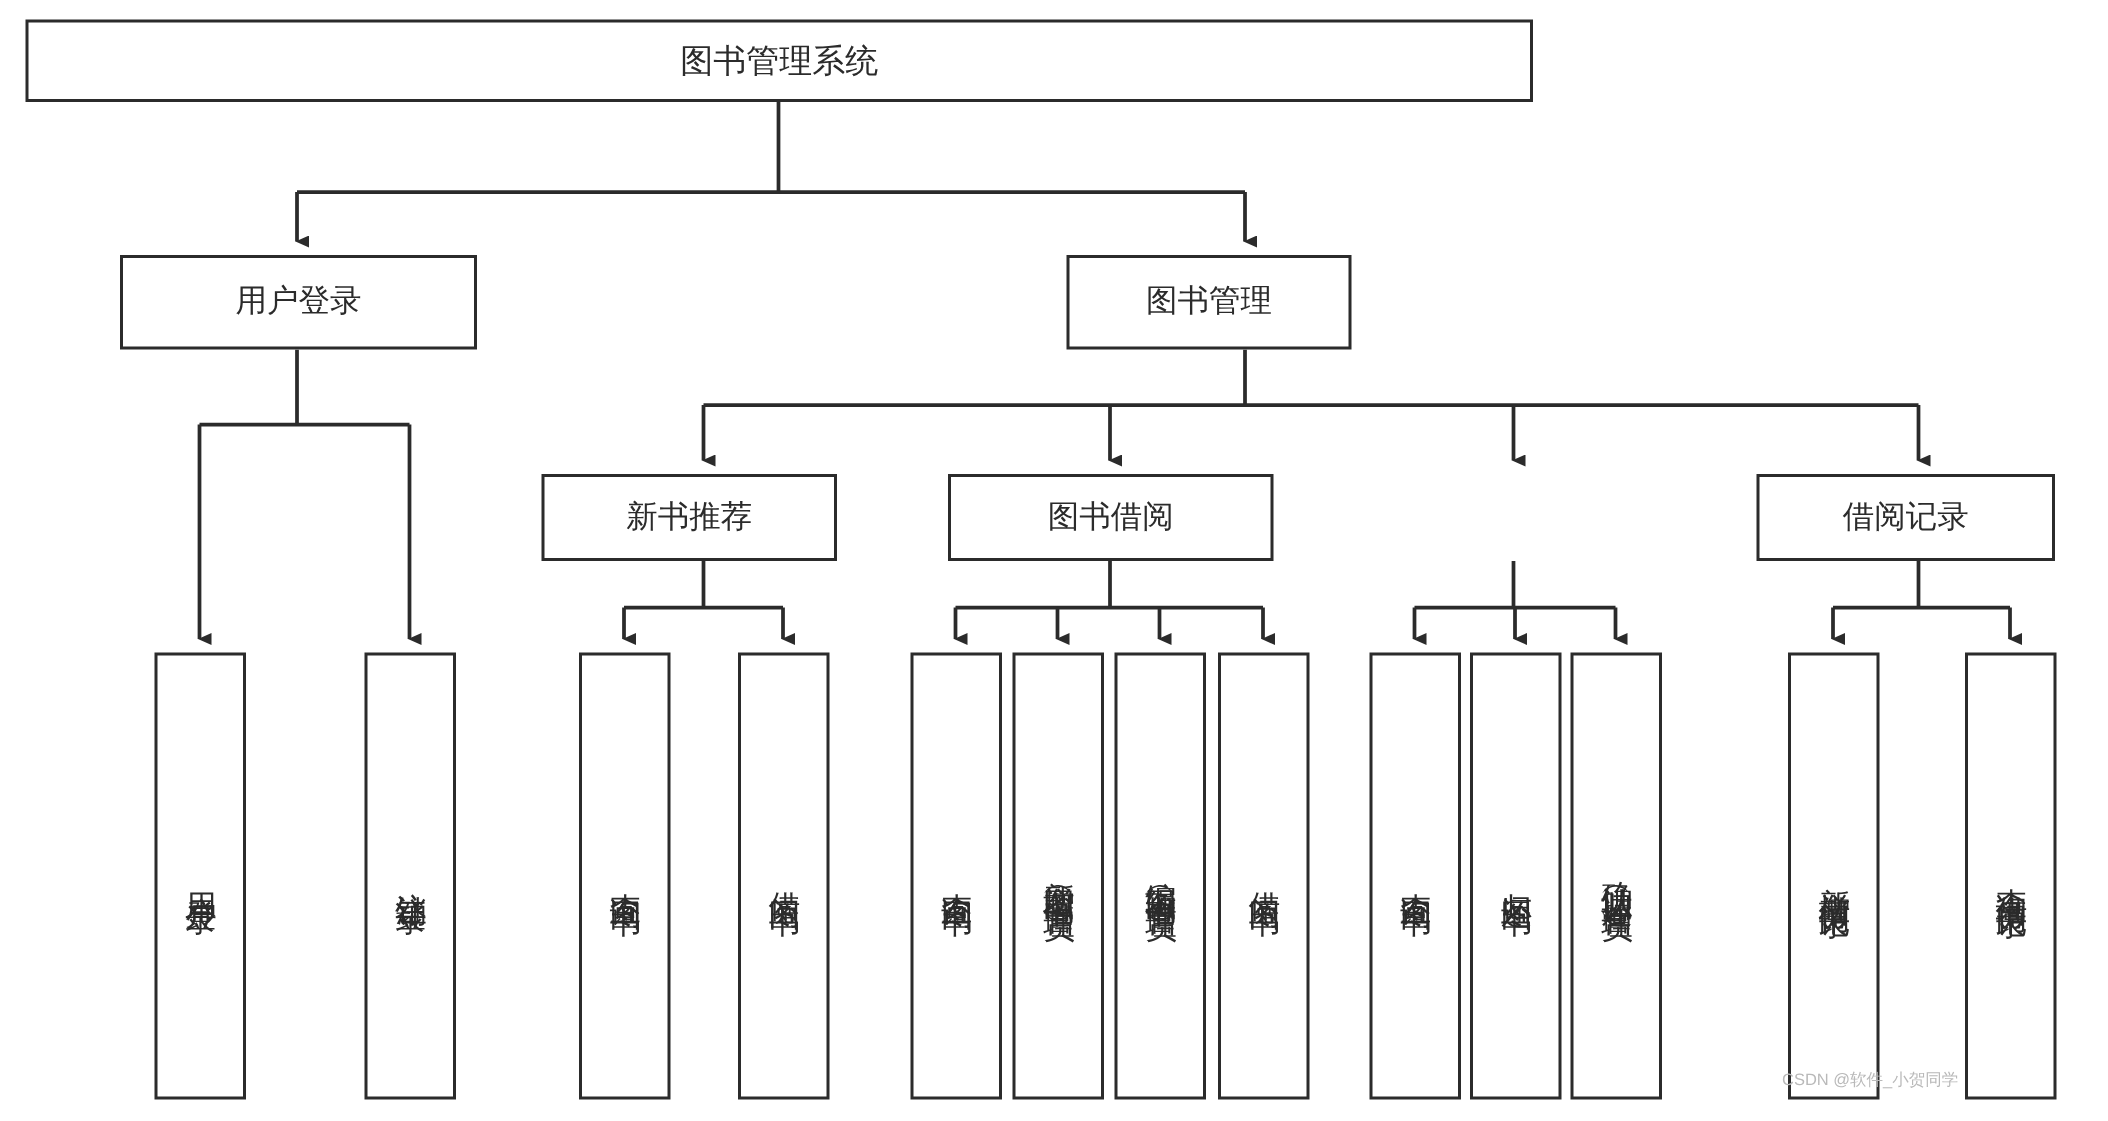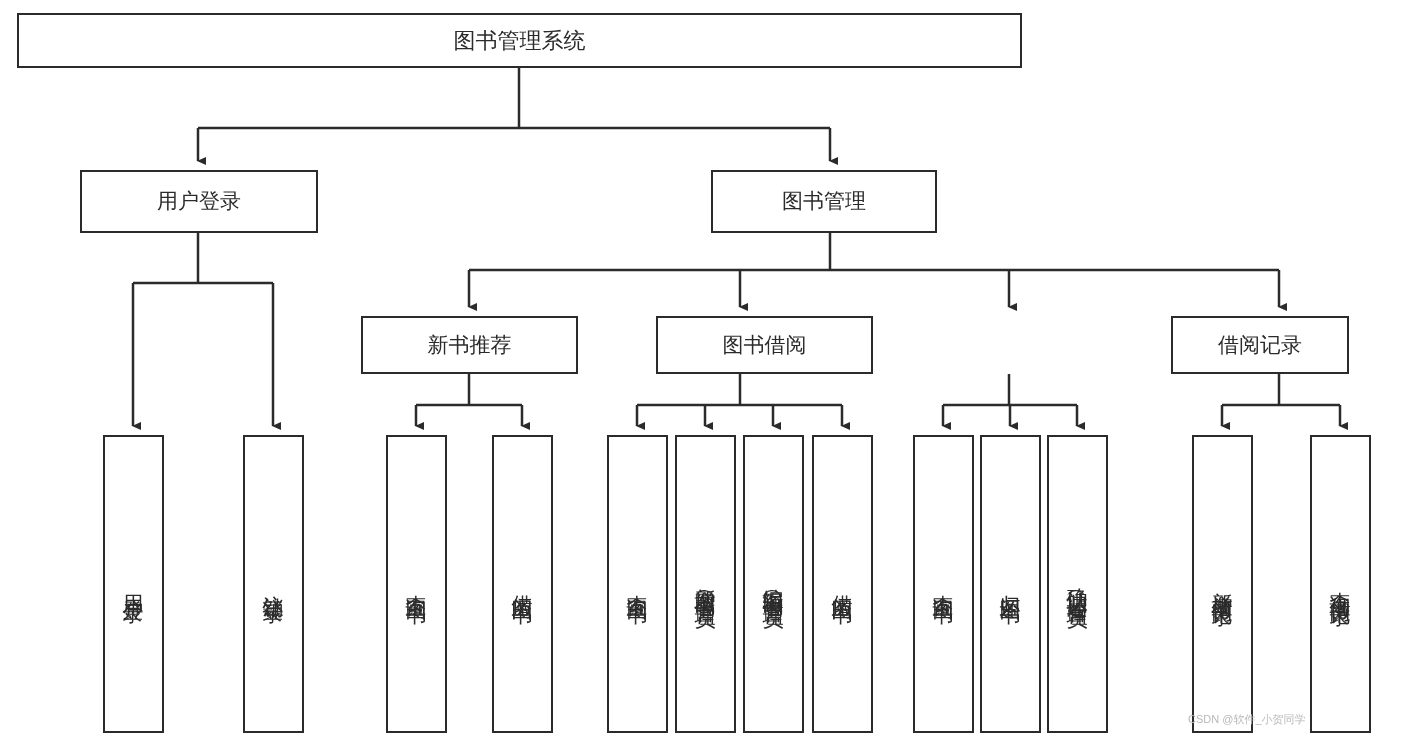--- a/index.html
+++ b/index.html
@@ -136,31 +136,31 @@
     </g>
   </svg>
 
   <div class="node horiz root" style="left: 17px; top: 13px; width: 1005px; height: 55px; border-color: rgb(43, 43, 43); background: rgb(255, 255, 255); color: rgb(43, 43, 43);">
     <span class="node-label">图书管理系统</span>
   </div>
 
   <div class="node horiz" style="left: 80px; top: 170px; width: 238px; height: 63px; border-color: rgb(43, 43, 43); background: rgb(255, 255, 255); color: rgb(43, 43, 43);">
     <span class="node-label">用户登录</span>
   </div>
-  <div class="node horiz" style="left: 711px; top: 170px; width: 226px; height: 63px; border-color: rgb(43, 43, 43); background: rgb(255, 255, 255); color: rgb(43, 43, 43);">
+  <div class="node horiz" style="left: 711px; top: 170px; width: 190px; height: 63px; border-color: rgb(43, 43, 43); background: rgb(255, 255, 255); color: rgb(43, 43, 43);">
     <span class="node-label">图书管理</span>
   </div>
 
-  <div class="node horiz" style="left: 361px; top: 316px; width: 217px; height: 58px; border-color: rgb(43, 43, 43); background: rgb(255, 255, 255); color: rgb(43, 43, 43);">
+  <div class="node horiz" style="left: 361px; top: 316px; width: 197px; height: 58px; border-color: rgb(43, 43, 43); background: rgb(255, 255, 255); color: rgb(43, 43, 43);">
     <span class="node-label">新书推荐</span>
   </div>
-  <div class="node horiz" style="left: 632px; top: 316px; width: 217px; height: 58px; border-color: rgb(43, 43, 43); background: rgb(255, 255, 255); color: rgb(43, 43, 43); margin-left: 24px;">
+  <div class="node horiz" style="left: 632px; top: 316px; width: 217px; height: 58px; border-color: rgb(43, 43, 43); background: rgb(255, 255, 255); color: rgb(43, 43, 43);">
     <span class="node-label">图书借阅</span>
   </div>
-  <div class="node horiz" style="left: 1171px; top: 316px; width: 178px; height: 58px; border-color: rgb(43, 43, 43); background: rgb(255, 255, 255); color: rgb(43, 43, 43);">
+  <div class="node horiz" style="left: 1171px; top: 316px; width: 199px; height: 58px; border-color: rgb(43, 43, 43); background: rgb(255, 255, 255); color: rgb(43, 43, 43);">
     <span class="node-label">借阅记录</span>
   </div>
 
   <div class="node vert" style="left: 103px; top: 435px; width: 61px; height: 298px; border-color: rgb(43, 43, 43); background: rgb(255, 255, 255); color: rgb(43, 43, 43);">
     <span class="node-label">用户登录</span>
   </div>
   <div class="node vert" style="left: 243px; top: 435px; width: 61px; height: 298px; border-color: rgb(43, 43, 43); background: rgb(255, 255, 255); color: rgb(43, 43, 43);">
     <span class="node-label">注销登录</span>
   </div>
 

